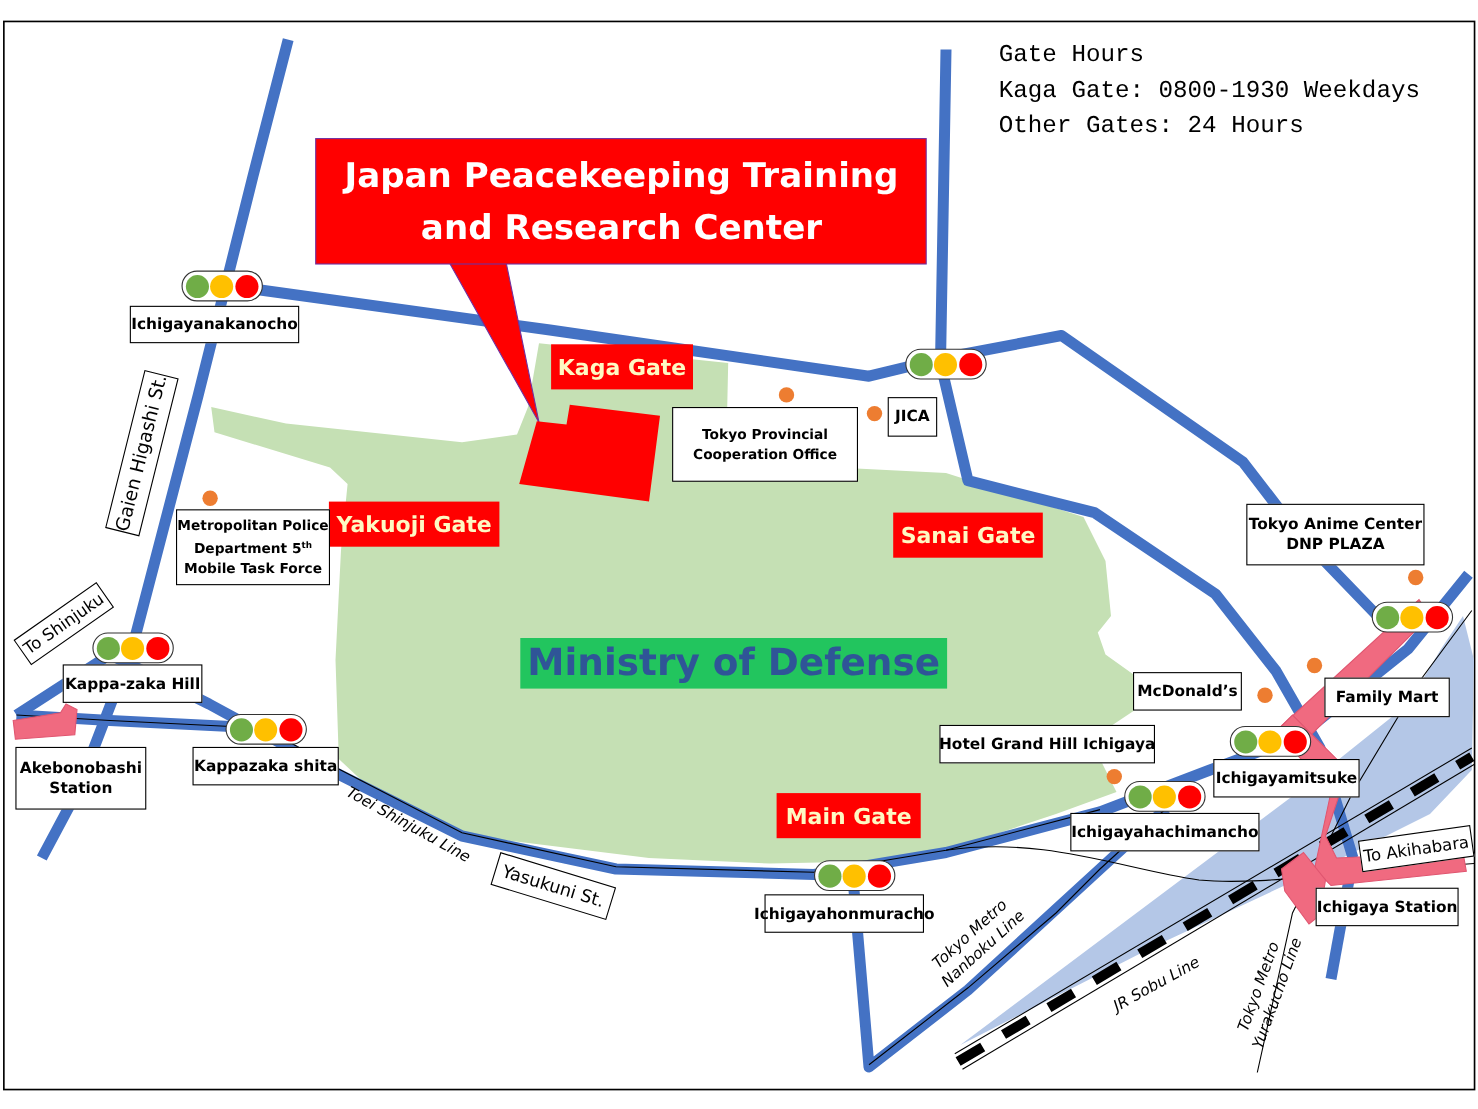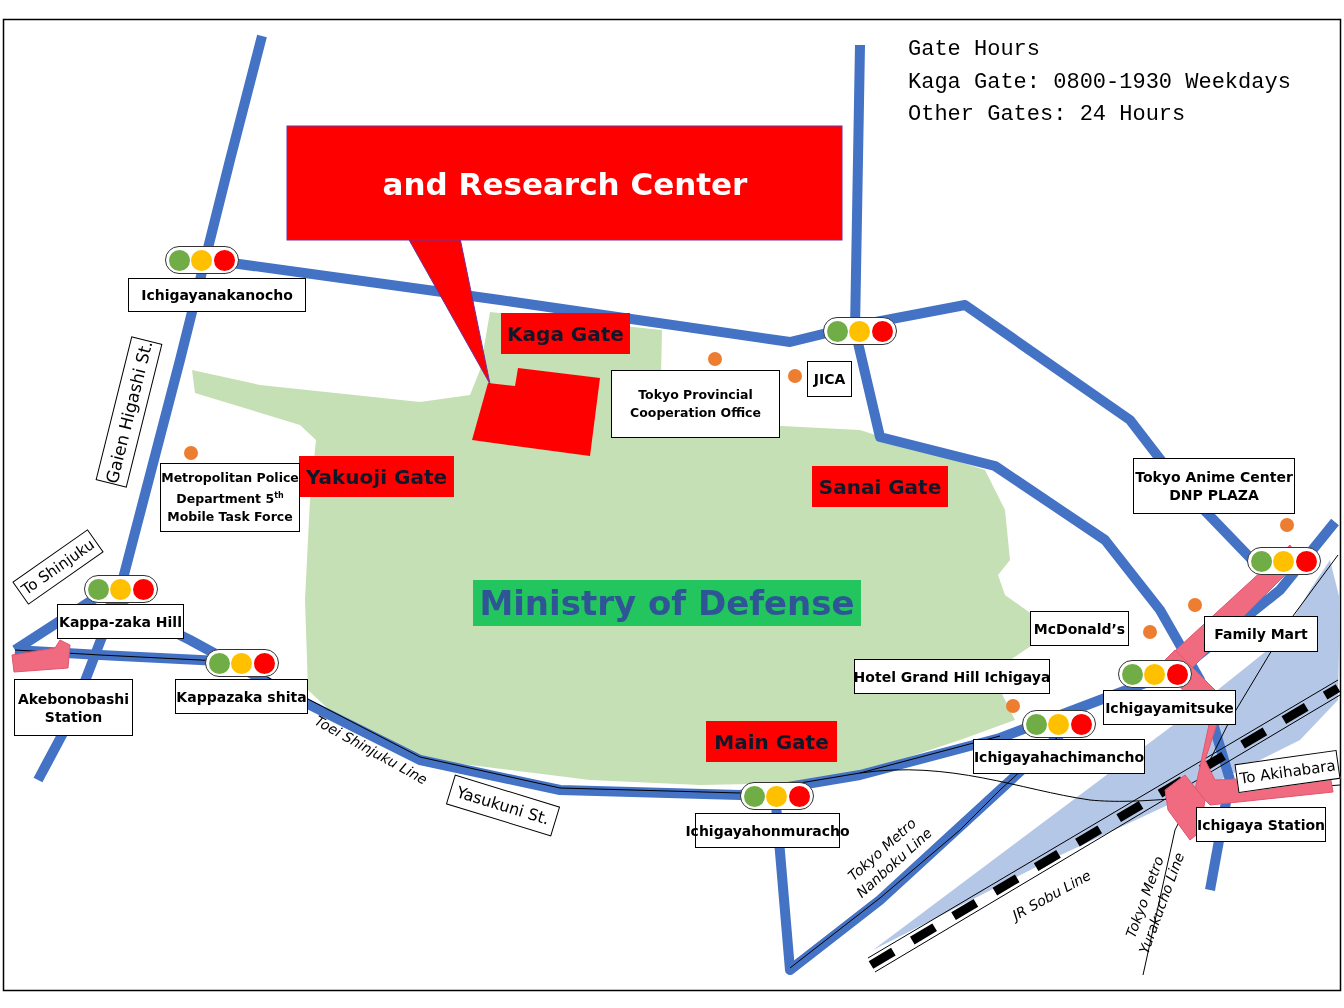--- a/index.html
+++ b/index.html
@@ -1,20 +1,20 @@
 <!DOCTYPE html>
 <html><head>
 <meta charset="utf-8">
 <style>
   html, body { margin:0; padding:0; background:#ffffff; }
   body { width:1344px; height:1008px; position:relative; overflow:hidden; font-family:"Liberation Sans", sans-serif; }
   #map { position:absolute; left:0; top:0; width:1344px; height:1008px; }
   .lbl { position:absolute; background:#fff; border:1.5px solid #000; font-family:"DejaVu Sans", sans-serif; font-weight:bold; font-size:14px; color:#000; text-align:center; line-height:18px; box-sizing:border-box; white-space:nowrap; display:flex; align-items:center; justify-content:center; }
   .lbl.multi { white-space:normal; flex-direction:column; font-size:12.5px; line-height:18px; }
-  .gate { position:absolute; background:#ff0000; color:#0f172a; font-family:"DejaVu Sans", sans-serif; font-weight:bold; font-size:20px; display:flex; align-items:center; justify-content:center; white-space:nowrap; box-sizing:border-box; }
+  .gate { position:absolute; background:#ff0000; color:#fef9c3; font-family:"DejaVu Sans", sans-serif; font-weight:bold; font-size:20px; display:flex; align-items:center; justify-content:center; white-space:nowrap; box-sizing:border-box; }
   .callout-text { position:absolute; left:288px; top:128px; width:554px; height:112px; color:#fff; font-family:"DejaVu Sans", sans-serif; font-weight:bold; font-size:31px; line-height:47px; text-align:center; display:flex; flex-direction:column; justify-content:center; }
   .hours { position:absolute; left:908px; top:34px; font-family:Liberation Mono, monospace; font-size:22px; line-height:32.5px; color:#000; }
   .mod { position:absolute; left:473px; top:580px; width:388px; height:46px; background:#22c55e; color:#2f5597; font-family:"DejaVu Sans", sans-serif; font-weight:bold; font-size:34px; display:flex; align-items:center; justify-content:center; white-space:nowrap; }
   .rot { position:absolute; font-family:"DejaVu Sans", sans-serif; font-style:italic; font-size:14px; color:#000; white-space:nowrap; transform-origin:center center; }
   .rotbox { position:absolute; background:#fff; border:1px solid #000; font-family:"DejaVu Sans", sans-serif; font-size:15px; color:#000; white-space:nowrap; display:flex; align-items:center; justify-content:center; transform-origin:center center; box-sizing:border-box; }
   .light { position:absolute; width:74px; height:28px; border:1.5px solid #333; border-radius:14px; background:#fff; box-sizing:border-box; display:flex; align-items:center; justify-content:space-around; padding:0 2px; }
   .light span { width:21px; height:21px; border-radius:50%; display:block; }
   .g { background:#70ad47; } .y { background:#ffc000; } .r { background:#ff0000; }
 </style>
 </head>
@@ -68,20 +68,21 @@
     <circle cx="715" cy="359" r="7"></circle>
     <circle cx="795" cy="376" r="7"></circle>
     <circle cx="1287" cy="525" r="7"></circle>
     <circle cx="1195" cy="605" r="7"></circle>
     <circle cx="1150" cy="632" r="7"></circle>
     <circle cx="1013" cy="706" r="7"></circle>
   </g>
 </svg>
 
 <div class="callout-text">
+  <div>Japan Peacekeeping Training</div>
   <div>and Research Center</div>
 </div>
 
 <div class="hours">
   <div>Gate Hours</div>
   <div>Kaga Gate: 0800-1930 Weekdays</div>
   <div>Other Gates: 24 Hours</div>
 </div>
 
 <div class="mod">Ministry of Defense</div>
@@ -125,21 +126,21 @@
     <span class="g"></span>
     <span class="y"></span>
     <span class="r"></span>
   </div>
 <div class="light" style="left:1247px;top:547px;">
     <span class="g"></span>
     <span class="y"></span>
     <span class="r"></span>
   </div>
 
-<div class="lbl" style="left:128px;top:278px;width:178px;height:34px;">Ichigayanakanocho</div>
+<div class="lbl" style="left:118px;top:278px;width:154px;height:34px;">Ichigayanakanocho</div>
 <div class="lbl" style="left:57px;top:604px;width:127px;height:35px;">Kappa-zaka  Hill</div>
 <div class="lbl" style="left:175px;top:679px;width:133px;height:35px;">Kappazaka  shita</div>
 <div class="lbl" style="left:695px;top:813px;width:145px;height:35px;">Ichigayahonmuracho</div>
 <div class="lbl" style="left:973px;top:739px;width:172px;height:35px;">Ichigayahachimancho</div>
 <div class="lbl" style="left:1103px;top:690px;width:133px;height:35px;">Ichigayamitsuke</div>
 
 <div class="lbl multi" style="left:14px;top:679px;width:119px;height:57px;font-size:14px;">
   <span>Akebonobashi</span>
   <span>Station</span>
 </div>

